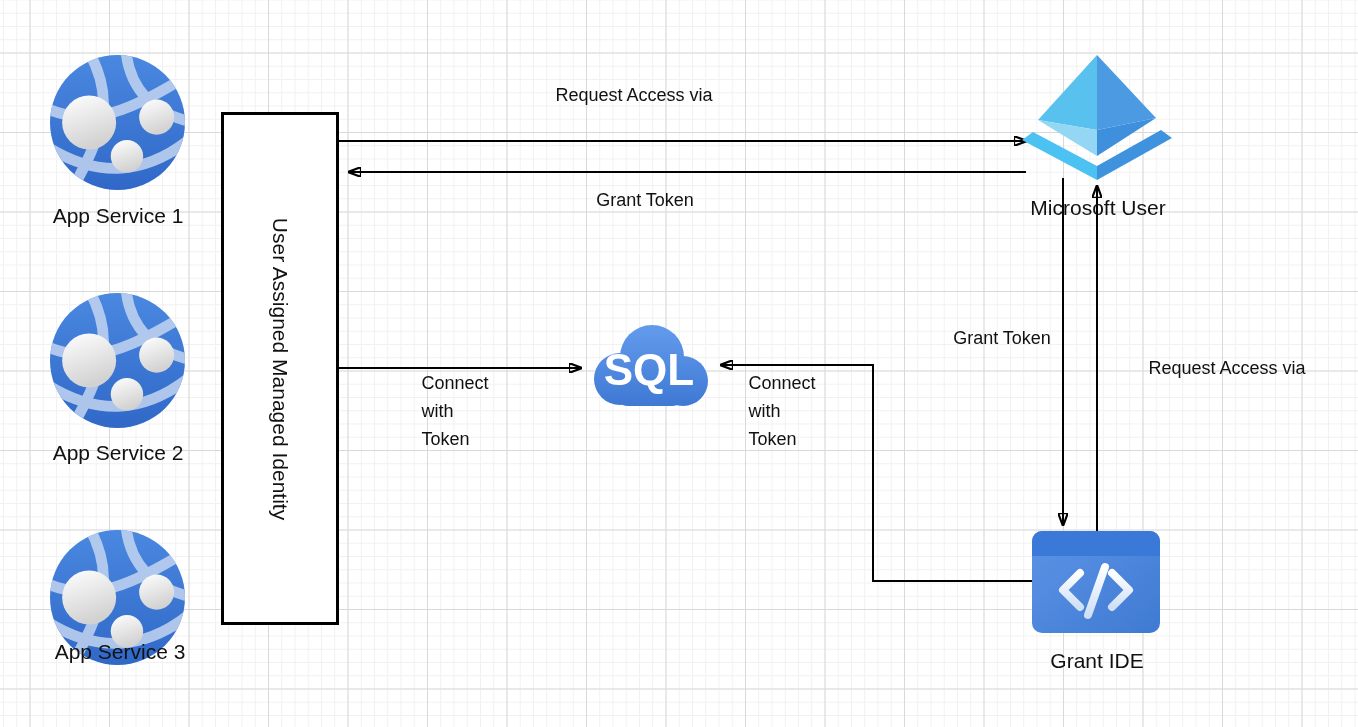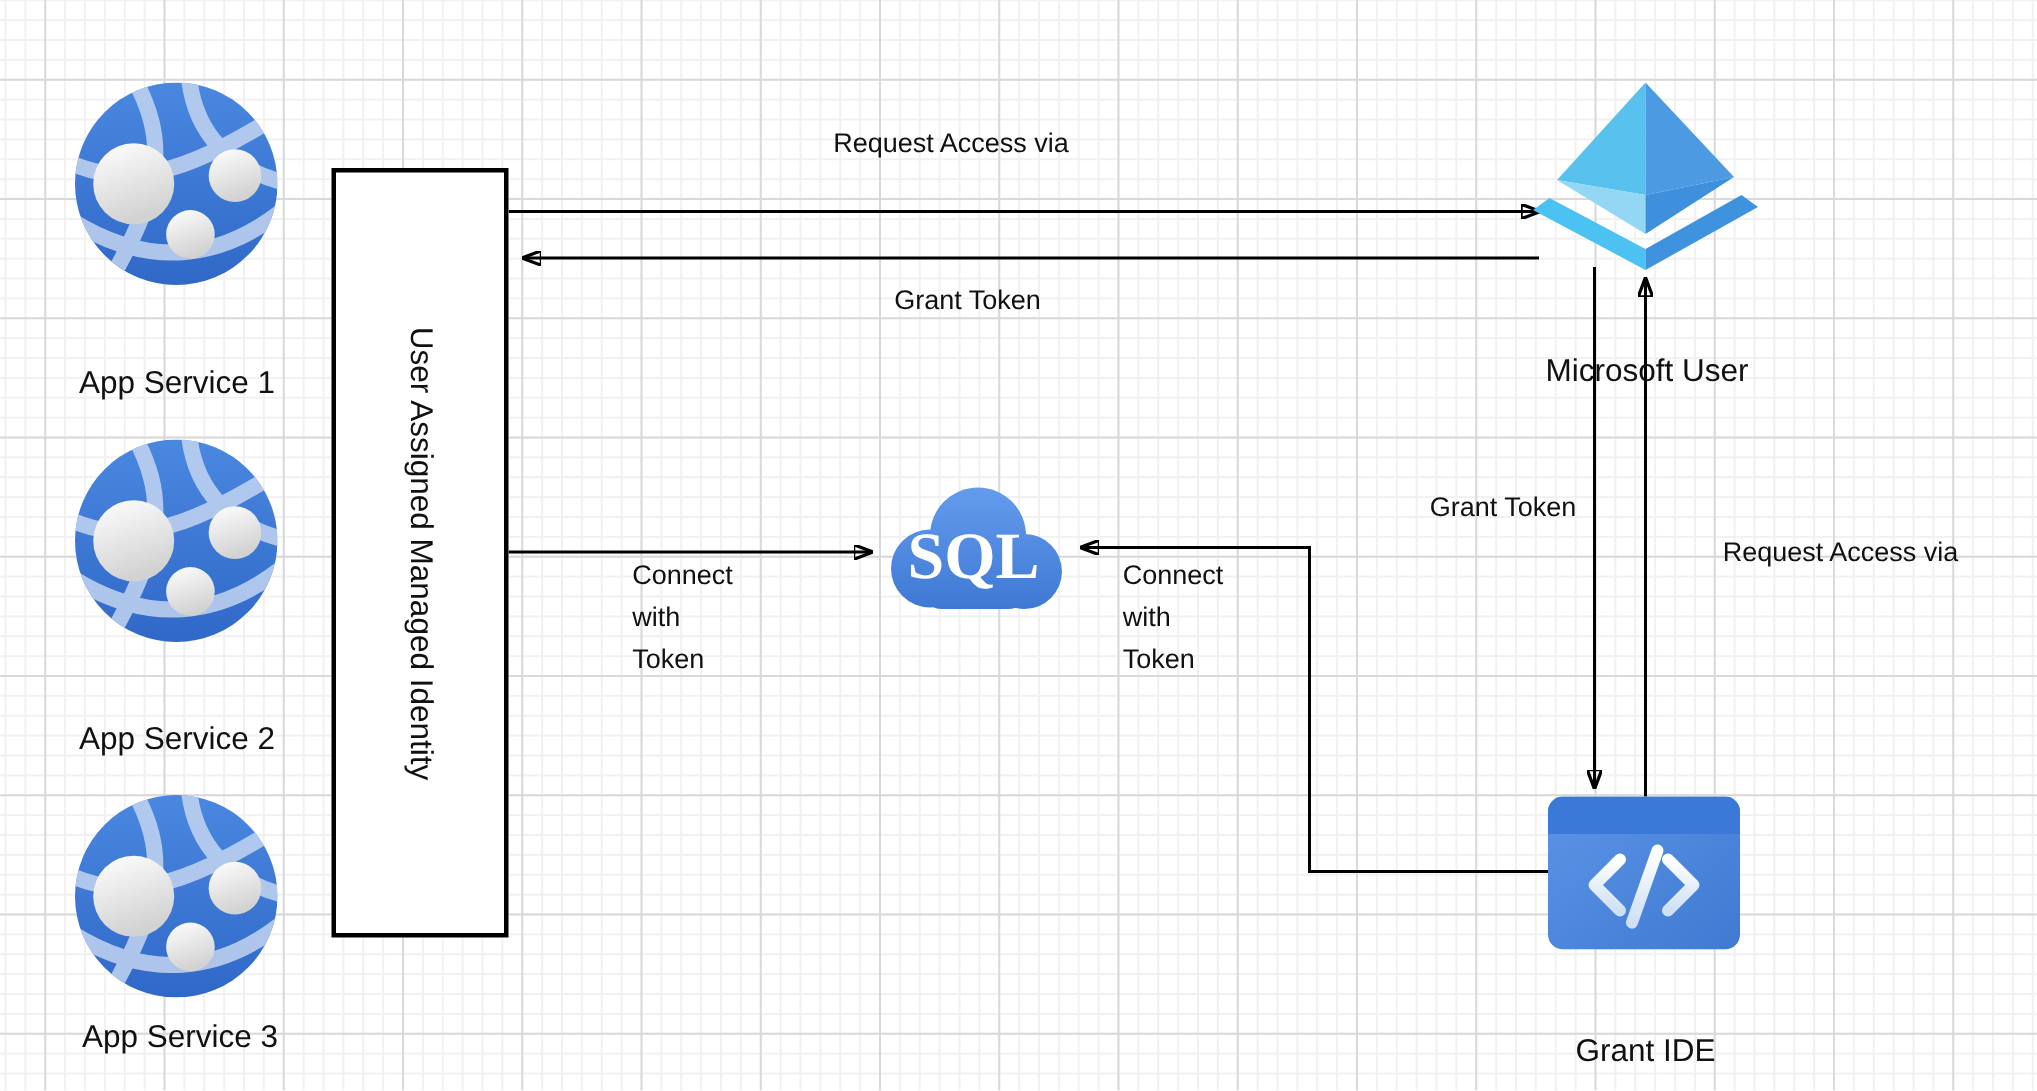--- a/index.html
+++ b/index.html
@@ -12,25 +12,25 @@
     background-image:
       linear-gradient(to right, #d9d9d9 1px, transparent 1px),
       linear-gradient(to bottom, #d9d9d9 1px, transparent 1px),
       linear-gradient(to right, #f1f1f1 1px, transparent 1px),
       linear-gradient(to bottom, #f1f1f1 1px, transparent 1px);
     background-size:79.5px 79.5px, 79.5px 79.5px, 13.25px 13.25px, 13.25px 13.25px;
     background-position:29.5px 52.5px, 29.5px 52.5px, 29.5px 52.5px, 29.5px 52.5px;
   }
   .edges{position:absolute;left:0;top:0;width:1358px;height:727px;pointer-events:none;}
   .edges path{stroke:#000;stroke-width:2;fill:none;}
-  .icon{position:absolute;font-family:Liberation Serif, serif;}
+  .icon{position:absolute;}
   .icon svg{display:block;width:100%;height:100%;}
   .node-label{
     position:absolute;transform:translate(-50%,-50%);
-    font-size:21px;color:#111;white-space:nowrap;text-align:left;margin-top:40px;
+    font-size:21px;color:#111;white-space:nowrap;text-align:left;
   }
   .edge-label{
     position:absolute;transform:translate(-50%,-50%);
     font-size:18px;color:#111;text-align:left;line-height:28px;white-space:nowrap;
   }
   .mi-box{
     position:absolute;left:221px;top:112px;width:112px;height:507px;
     background:#fff;border:3px solid #000;
   }
   .mi-box .rot{

